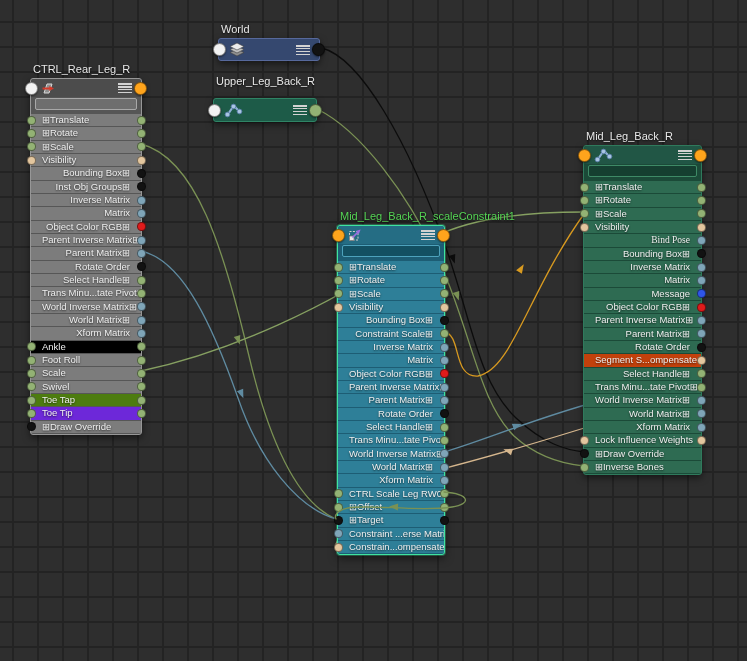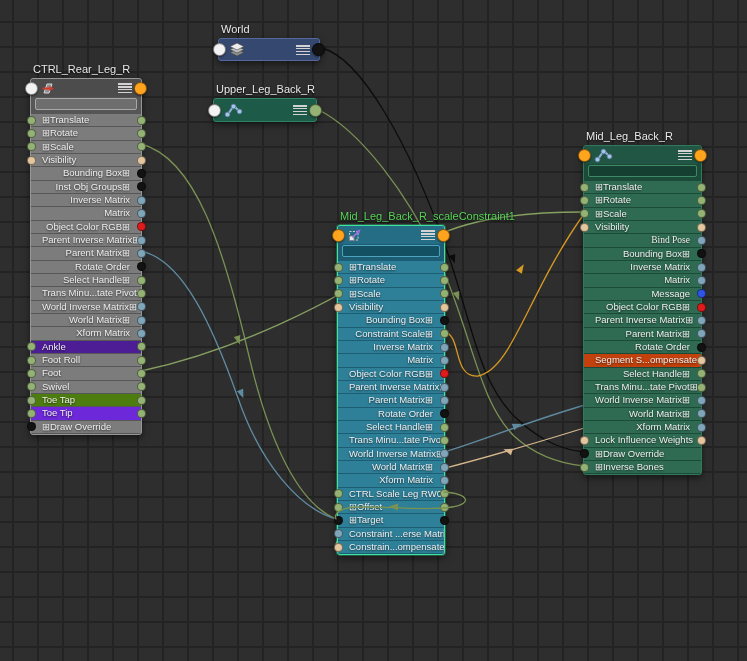--- a/index.html
+++ b/index.html
@@ -148,33 +148,33 @@
             <span class="port r" style="background: rgb(127, 165, 184);"></span>
           </div>
           <div class="row ralign" style="background: rgb(124, 124, 124);">
             <span class="lbl">World Matrix⊞</span>
             <span class="port r" style="background: rgb(127, 165, 184);"></span>
           </div>
           <div class="row ralign" style="background: rgb(124, 124, 124);">
             <span class="lbl">Xform Matrix</span>
             <span class="port r" style="background: rgb(127, 165, 184);"></span>
           </div>
-          <div class="row" style="background: #4c1d95;">
+          <div class="row" style="background: #000000;">
             <span class="port l" style="background: rgb(147, 178, 116);"></span>
             <span class="lbl">Ankle</span>
             <span class="port r" style="background: rgb(147, 178, 116);"></span>
           </div>
           <div class="row" style="background: rgb(124, 124, 124);">
             <span class="port l" style="background: rgb(147, 178, 116);"></span>
             <span class="lbl">Foot Roll</span>
             <span class="port r" style="background: rgb(147, 178, 116);"></span>
           </div>
           <div class="row" style="background: rgb(124, 124, 124);">
             <span class="port l" style="background: rgb(147, 178, 116);"></span>
-            <span class="lbl">Foot</span>
+            <span class="lbl">Scale</span>
             <span class="port r" style="background: rgb(147, 178, 116);"></span>
           </div>
           <div class="row" style="background: rgb(124, 124, 124);">
             <span class="port l" style="background: rgb(147, 178, 116);"></span>
             <span class="lbl">Swivel</span>
             <span class="port r" style="background: rgb(147, 178, 116);"></span>
           </div>
           <div class="row" style="background: #4d7c0f;">
             <span class="port l" style="background: rgb(147, 178, 116);"></span>
             <span class="lbl">Toe Tap</span>
@@ -199,21 +199,21 @@
               <path d="M9 7 L16 10.5 L9 14 L2 10.5 Z" fill="#8f8f8f" stroke="#3c3c3c" stroke-width=".6"></path>
               <path d="M9 4 L16 7.5 L9 11 L2 7.5 Z" fill="#c0c0c0" stroke="#3c3c3c" stroke-width=".6"></path>
               <path d="M9 1 L16 4.5 L9 8 L2 4.5 Z" fill="#ececec" stroke="#3c3c3c" stroke-width=".6"></path>
             </svg>
           </span>
           <span class="burger"></span>
           <span class="hdr-port l" style="background: rgb(242, 242, 242);"></span>
           <span class="hdr-port r" style="background: rgb(18, 18, 18);"></span>
         </div>
       </div>
-      <div class="node-title" style="left: 216px; top: 83px; color: rgb(232, 232, 232);">Upper_Leg_Back_R</div>
+      <div class="node-title" style="left: 216px; top: 75px; color: rgb(232, 232, 232);">Upper_Leg_Back_R</div>
       <div class="node collapsed" style="left: 213px; top: 98px; width: 102px; height: 22px; background: rgb(29, 91, 72); border: 1px solid rgb(47, 132, 101);">
         <div class="hdr" style="background: rgb(29, 91, 72);">
           <span class="icon">
             <svg width="20" height="16" viewBox="0 0 20 16">
               <path d="M5.5 11.5 L9.5 5.5 M12 5 L15.5 8.5" stroke="#8fb0d4" stroke-width="2.2" stroke-linecap="round"></path>
               <circle cx="4.5" cy="12.5" r="2.3" fill="#aac6e2" stroke="#5f83ad"></circle>
               <circle cx="10.5" cy="4.5" r="2.3" fill="#aac6e2" stroke="#5f83ad"></circle>
               <circle cx="16.5" cy="9.5" r="2.3" fill="#aac6e2" stroke="#5f83ad"></circle>
             </svg>
           </span>

